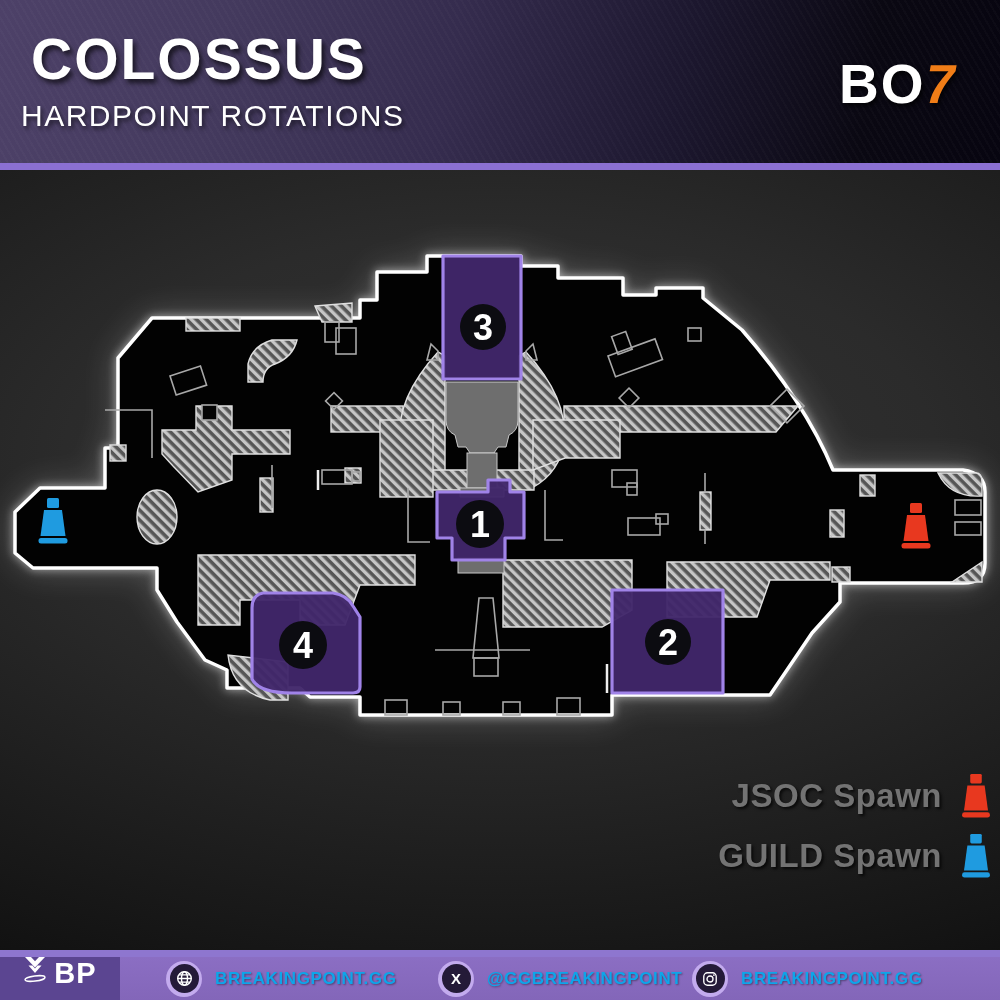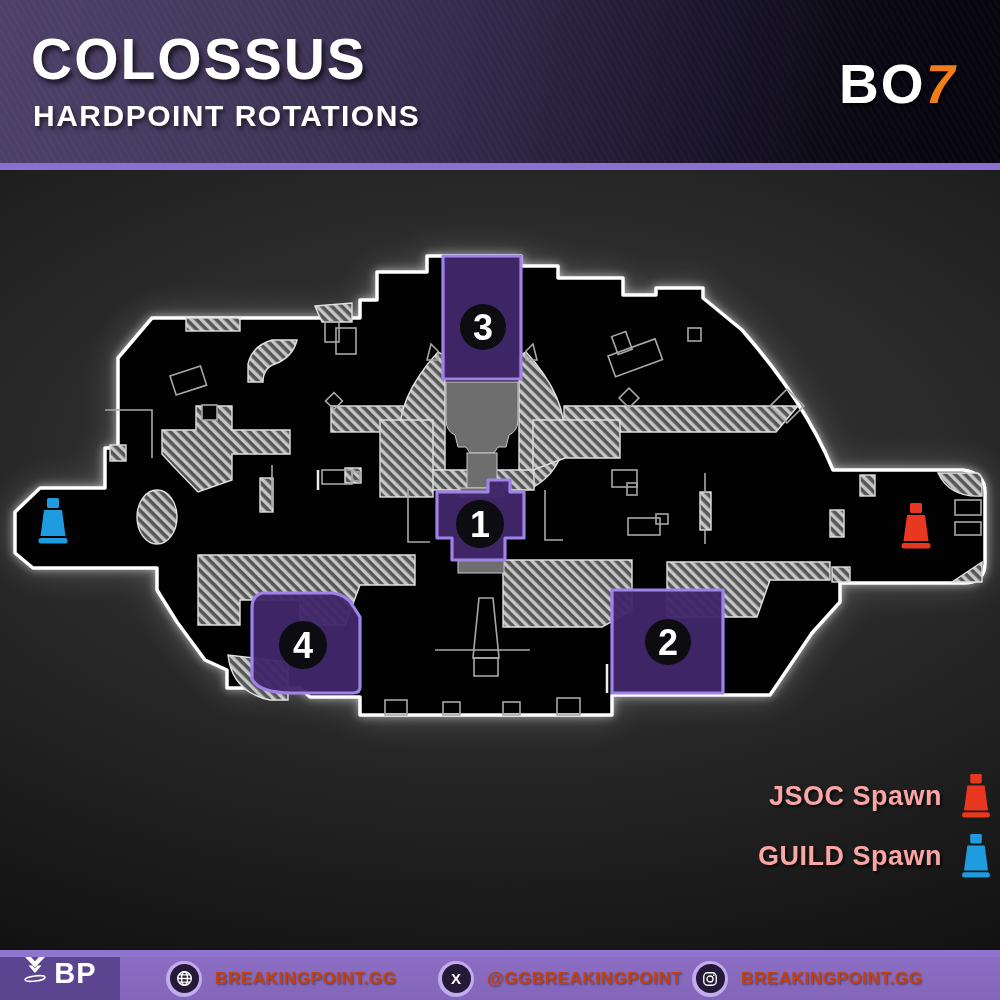--- a/index.html
+++ b/index.html
@@ -6,53 +6,53 @@
   .page{position:relative;width:1000px;height:1000px;overflow:hidden;
         background:#0d0d0d;font-family:"Liberation Sans",sans-serif;padding-left:44px;}
 
   
   .header{position:absolute;left:0;top:0;width:1000px;height:163px;
     background:linear-gradient(100deg,#4d4168 0%,#443a5e 22%,#352c4e 45%,#1c172e 68%,#0a0812 86%,#070510 100%);}
   .header:after{content:"";position:absolute;inset:0;
     background:repeating-linear-gradient(60deg,rgba(255,255,255,0.02) 0 2px,transparent 2px 6px);}
   .hdr-title{position:absolute;left:31px;top:26px;color:#fff;font-size:57px;font-weight:900;
     letter-spacing:2px;text-shadow:3px 4px 5px rgba(0,0,0,.65);z-index:2;}
-  .hdr-sub{position:absolute;left:33px;top:99px;color:#fff;font-size:30px;font-weight:700;
+  .hdr-sub{position:absolute;left:21px;top:99px;color:#fff;font-size:30px;font-weight:400;
     letter-spacing:1.5px;text-shadow:2px 3px 4px rgba(0,0,0,.6);z-index:2;}
   .hdr-logo{position:absolute;right:42px;top:52px;font-size:55px;font-weight:900;
     letter-spacing:2px;z-index:2;text-shadow:2px 3px 5px rgba(0,0,0,.8);}
   .hdr-logo .bo{color:#ffffff;}
   .hdr-logo .seven{color:#f07d17;display:inline-block;transform:skewX(-10deg);}
   .hdr-line{position:absolute;left:0;top:163px;width:1000px;height:7px;background:#8b70d2;z-index:3;}
 
   
   .backdrop{position:absolute;left:0;top:170px;width:1000px;height:780px;
     background:radial-gradient(115% 80% at 50% 38%,#343434 0%,#2b2b2b 38%,#1d1d1d 66%,#101010 92%);}
   .map-svg{position:absolute;left:0;top:170px;}
   .silhouette{filter:drop-shadow(0 0 5px rgba(255,255,255,.55)) drop-shadow(0 0 16px rgba(255,255,255,.22));}
 
   
   .legend-row{position:absolute;right:52px;display:flex;align-items:center;gap:18px;height:48px;}
-  .legend-row .lab{color:#fca5a5;font-size:27px;font-weight:900;letter-spacing:.5px;
+  .legend-row .lab{color:#737373;font-size:33px;font-weight:900;letter-spacing:.5px;
     text-shadow:2px 2px 3px rgba(0,0,0,.7);}
   .legend-row svg{display:block;}
 
   
   .footer-line{position:absolute;left:0;top:950px;width:1000px;height:7px;background:#8e76cf;}
   .footer-bar{position:absolute;left:0;top:957px;width:1000px;height:43px;
     background:linear-gradient(180deg,#8b6ec3 0%,#8366b9 100%);}
   .footer-brand{position:absolute;left:0;top:957px;width:120px;height:43px;background:#5b4591;
     display:flex;align-items:flex-start;justify-content:center;gap:7px;}
   .footer-brand .bp{color:#fff;font-size:29px;font-weight:900;letter-spacing:1px;}
   .social{position:absolute;top:957px;height:43px;display:flex;align-items:center;gap:13px;}
   .social .ring{width:36px;height:36px;border-radius:50%;background:#c3abee;
     display:flex;align-items:center;justify-content:center;}
   .social .inner{width:29px;height:29px;border-radius:50%;background:#241a38;
     display:flex;align-items:center;justify-content:center;}
-  .social .lab{color:#c2410c;font-size:17px;font-weight:800;letter-spacing:.6px;
+  .social .lab{color:#0ea5e9;font-size:17px;font-weight:800;letter-spacing:.6px;
     text-shadow:1px 1px 2px rgba(0,0,0,.4);}
   .s1{left:166px;} .s2{left:438px;} .s3{left:692px;}
   .xbox{width:22px;height:22px;border-radius:6px;background:#241a38;color:#fff;
     font-weight:900;font-size:15px;display:flex;align-items:center;justify-content:center;}
 </style>
 </head>
 <body>
 
 <div class="page">
 

